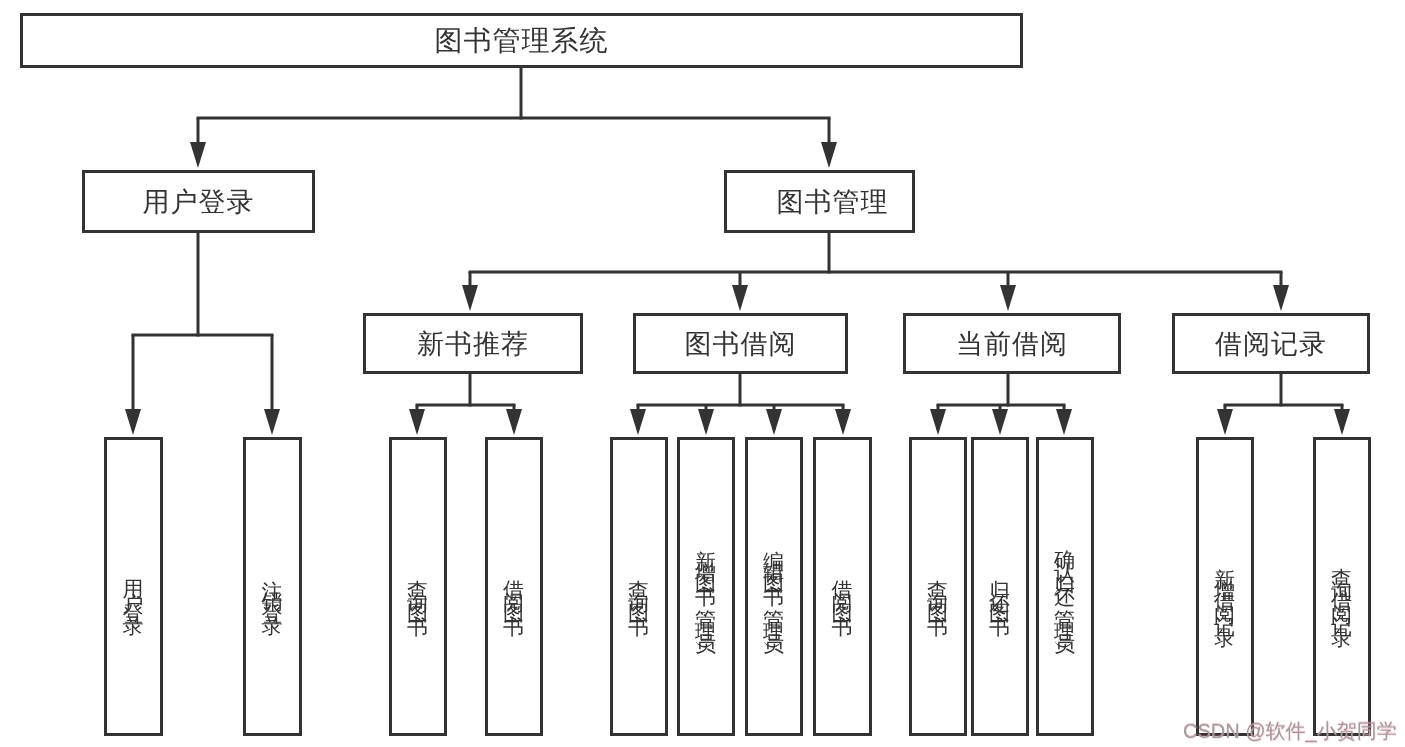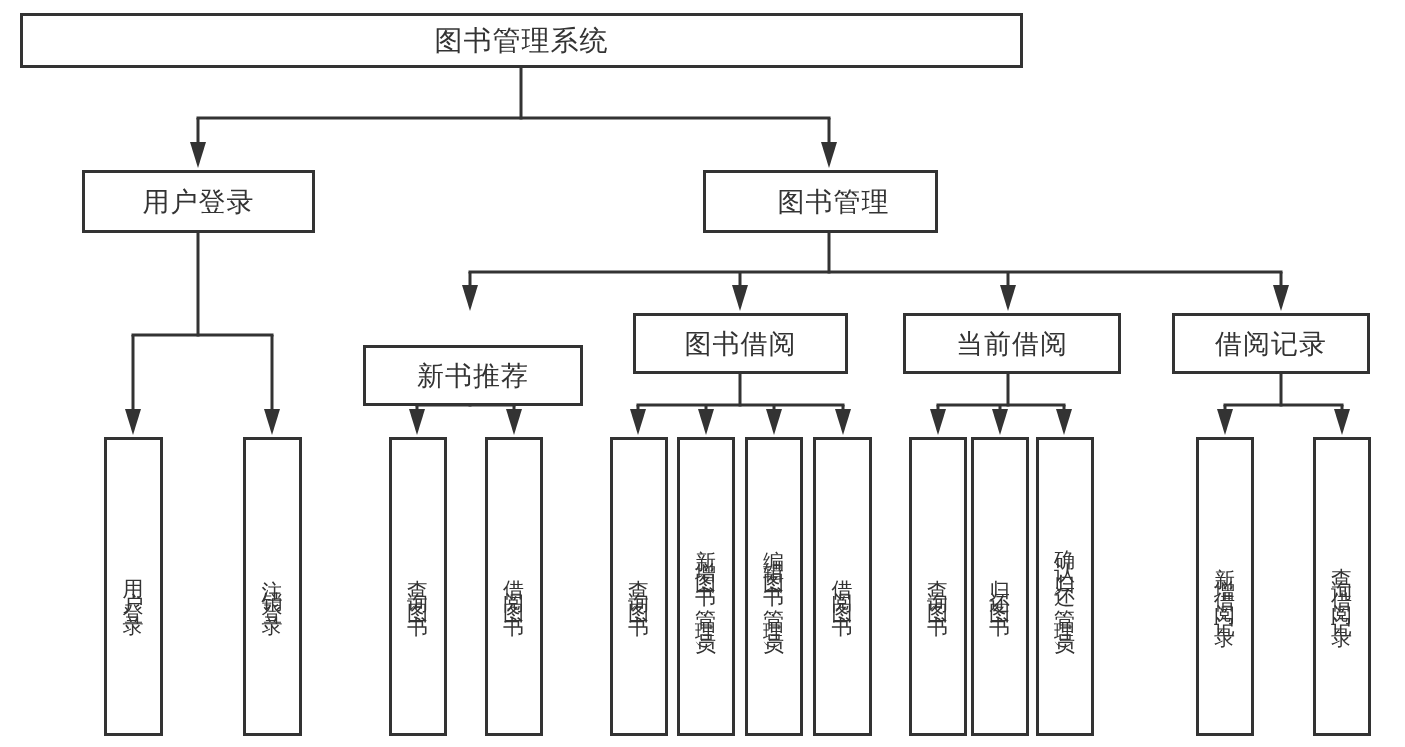--- a/index.html
+++ b/index.html
@@ -104,23 +104,23 @@
       <line x1="1225" y1="405" x2="1225" y2="415"></line>
       <polygon points="1217,409 1233,409 1225,435"></polygon>
       <line x1="1342" y1="405" x2="1342" y2="415"></line>
       <polygon points="1334,409 1350,409 1342,435"></polygon>
     </g>
   </svg>
 
   <div class="node hbox root" style="left:20px;top:13px;width:1003px;height:55px;">图书管理系统</div>
 
   <div class="node hbox" style="left:82px;top:170px;width:233px;height:63px;">用户登录</div>
-  <div class="node hbox" style="left:703px;top:170px;width:235px;height:63px;padding-left:26px;">图书管理</div>
+  <div class="node hbox" style="left:724px;top:170px;width:191px;height:63px;padding-left:26px;">图书管理</div>
 
-  <div class="node hbox" style="left:363px;top:313px;width:220px;height:61px;margin-top:32px;">新书推荐</div>
+  <div class="node hbox" style="left:363px;top:313px;width:220px;height:61px;">新书推荐</div>
   <div class="node hbox" style="left:633px;top:313px;width:215px;height:61px;">图书借阅</div>
   <div class="node hbox" style="left:903px;top:313px;width:218px;height:61px;">当前借阅</div>
   <div class="node hbox" style="left:1172px;top:313px;width:198px;height:61px;">借阅记录</div>
 
   <div class="node vbox" style="left:104px;top:437px;width:59px;height:299px;">用户登录</div>
   <div class="node vbox" style="left:243px;top:437px;width:59px;height:299px;">注销登录</div>
 
   <div class="node vbox" style="left:389px;top:437px;width:58px;height:299px;">查询图书</div>
   <div class="node vbox" style="left:485px;top:437px;width:58px;height:299px;">借阅图书</div>
 
@@ -129,13 +129,14 @@
   <div class="node vbox" style="left:745px;top:437px;width:58px;height:299px;">编辑图书（管理员）</div>
   <div class="node vbox" style="left:813px;top:437px;width:59px;height:299px;">借阅图书</div>
 
   <div class="node vbox" style="left:909px;top:437px;width:58px;height:299px;">查询图书</div>
   <div class="node vbox" style="left:971px;top:437px;width:58px;height:299px;">归还图书</div>
   <div class="node vbox" style="left:1036px;top:437px;width:58px;height:299px;">确认归还（管理员）</div>
 
   <div class="node vbox" style="left:1196px;top:437px;width:58px;height:299px;">新增借阅记录</div>
   <div class="node vbox" style="left:1313px;top:437px;width:58px;height:299px;">查询借阅记录</div>
 
+  <div class="watermark">CSDN @软件_小贺同学</div>
 </div>
 
 </body></html>

